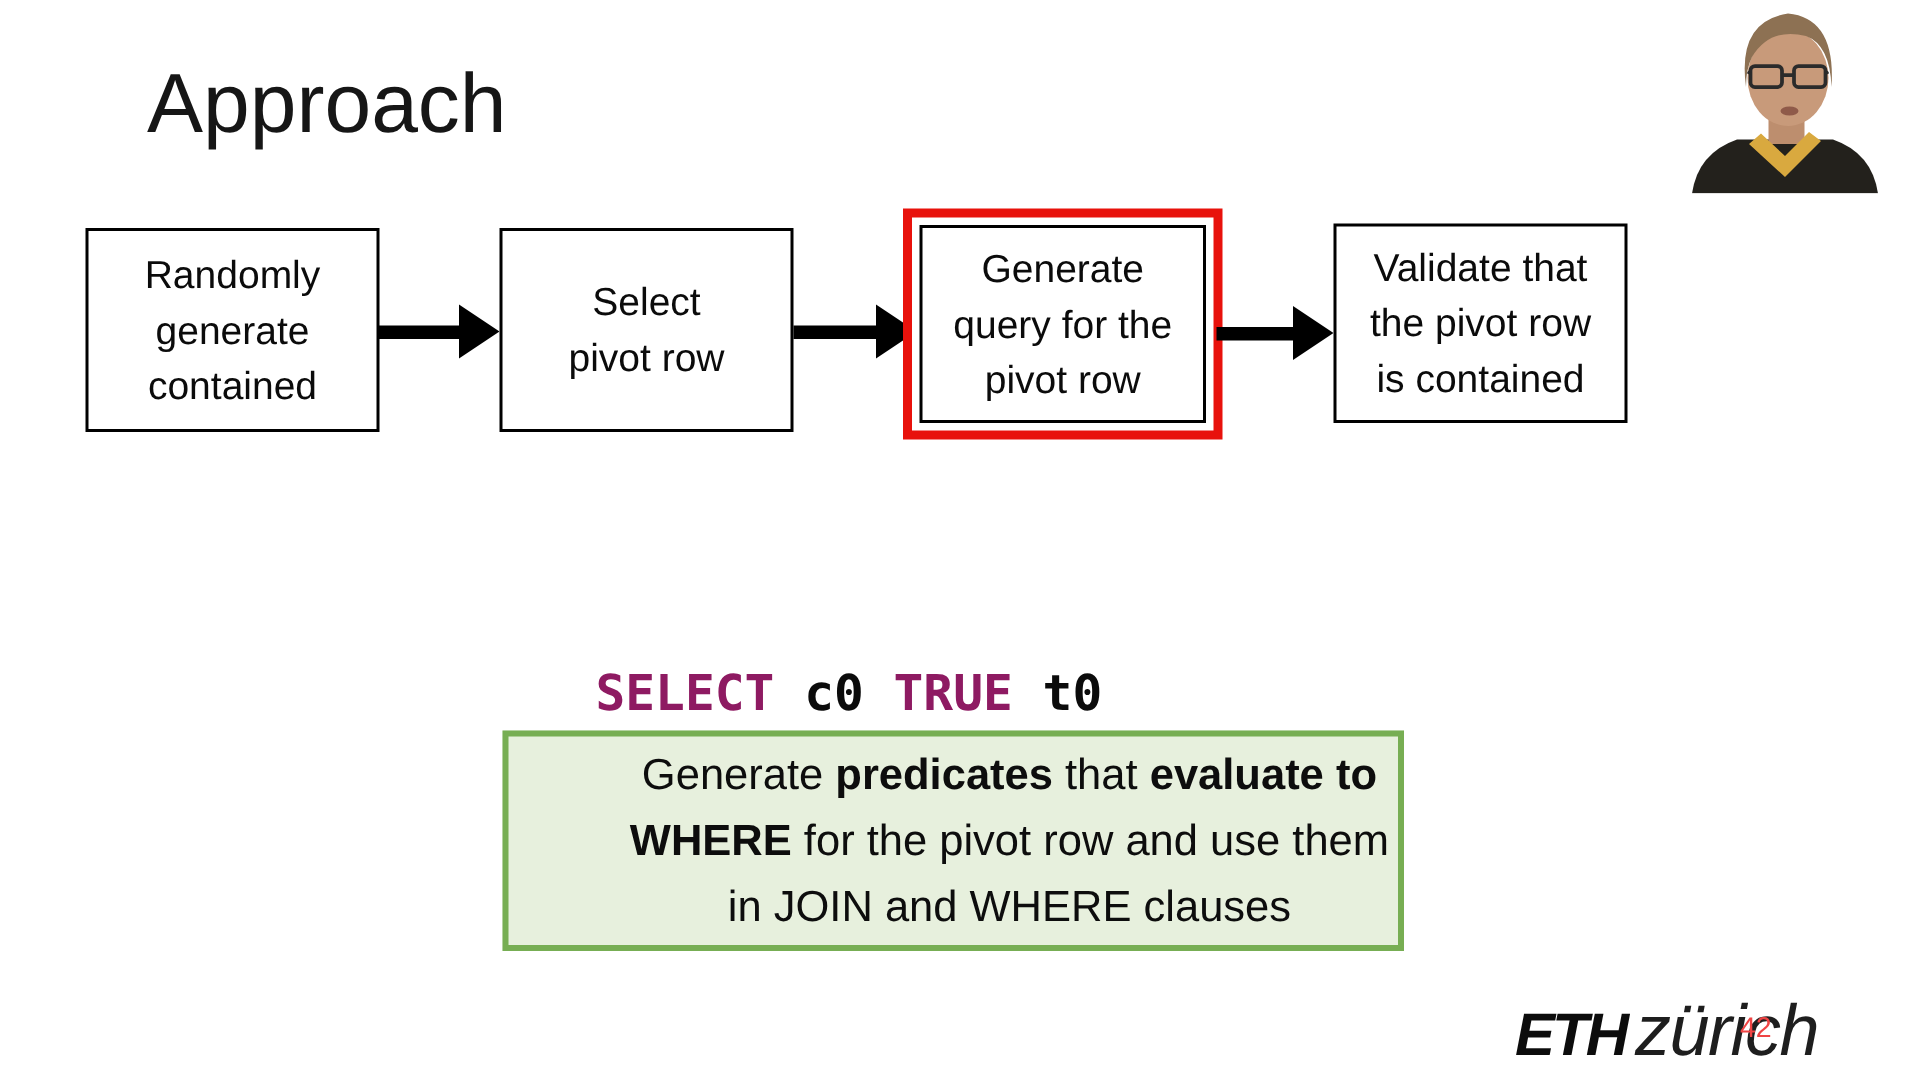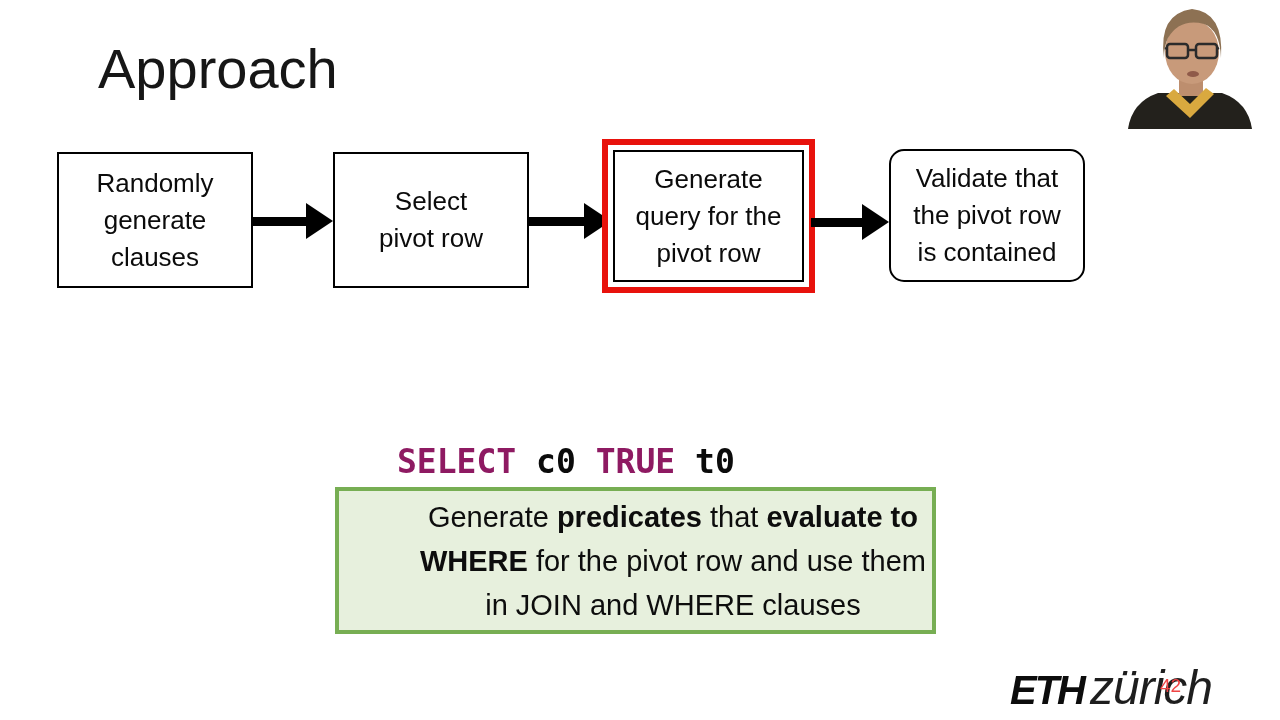--- a/index.html
+++ b/index.html
@@ -13,21 +13,21 @@
     color:#161616;letter-spacing:0px;
   }
   
   .flowbox{
     position:absolute;border:2px solid #000;background:#fff;box-sizing:border-box;
     display:flex;align-items:center;justify-content:center;text-align:center;
     font-size:26px;line-height:37px;white-space:pre-line;color:#0b0b0b;
   }
   #box1{left:57px;top:152px;width:196px;height:136px;}
   #box2{left:333px;top:152px;width:196px;height:136px;}
-  #box4{left:889px;top:149px;width:196px;height:133px;border-radius:15px;}
+  #box4{left:889px;top:149px;width:196px;height:133px;}
   .highlight-wrap{
     position:absolute;left:602px;top:139px;width:213px;height:154px;
     border:6px solid #e8120c;box-sizing:border-box;padding:5px;background:#fff;
   }
   .highlight-wrap .inner{
     position:relative;left:0;top:0;width:100%;height:100%;border:2px solid #000;
     box-sizing:border-box;display:flex;align-items:center;justify-content:center;
     text-align:center;font-size:26px;line-height:37px;white-space:pre-line;color:#0b0b0b;
   }
   
@@ -78,21 +78,21 @@
 </head>
 <body>
 
 <div id="slide">
 
   <div class="title">Approach</div>
 
   <div id="box1" class="flowbox">
     <span>Randomly
 generate
-clauses</span>
+contained</span>
   </div>
 
   <div id="arrow1" class="arrow">
     <div class="shaft"></div>
     <div class="head"></div>
   </div>
 
   <div id="box2" class="flowbox">
     <span>Select
 pivot row</span>

